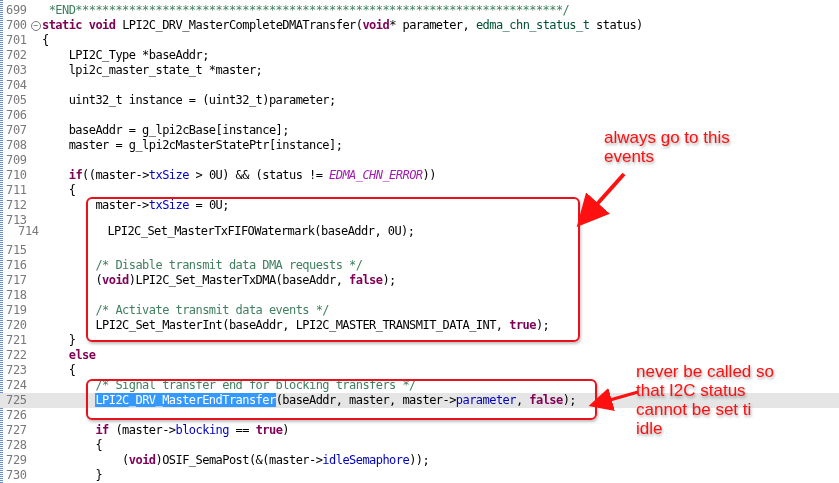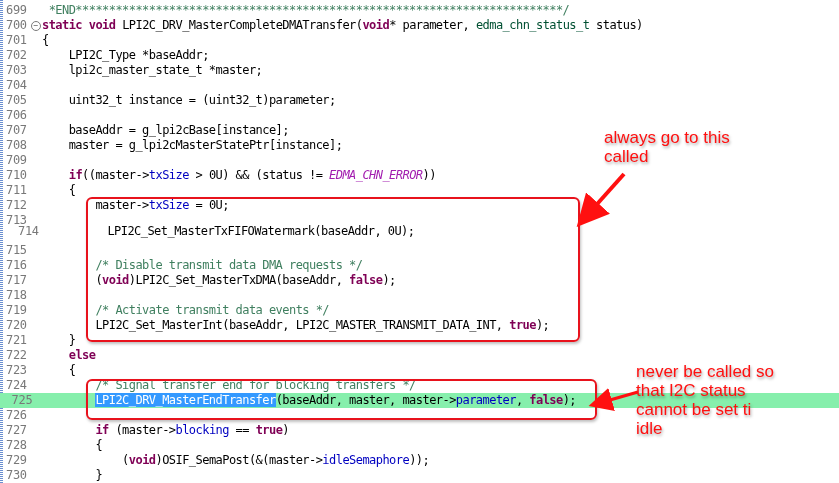--- a/index.html
+++ b/index.html
@@ -10,21 +10,21 @@
   }
   .gutter-strip {
     position:absolute; left:0; top:0; width:3px; height:483px;
     background: repeating-linear-gradient(180deg,#6a8fd0 0,#6a8fd0 1px,#ffffff 1px,#ffffff 2px);
   }
   .editor { position:absolute; left:0; top:0; width:839px; height:483px; }
   .line {
     position:absolute; left:0; height:15px; width:839px;
     font-size:12px; line-height:15px; white-space:pre;
   }
-  .line.current { background:#86efac;text-align:center; }
+  .line.current { background:#e5e5e5; }
   .ln {
     position:absolute; left:6px; width:32px; color:#787878;
     font-size:12px; letter-spacing:-0.3px;
   }
   .fold {
     position:absolute; left:31px; top:3px; width:8px; height:8px;
     border:1px solid #7a7a7a; border-radius:50%; font-size:8px; line-height:8px;
     text-align:center; color:#555; background:#fff;
   }
   .code { position:absolute; left:42px; color:#000; letter-spacing:-0.55px; }
@@ -83,21 +83,21 @@
     <div class="line" style="top: 438px;"><span class="ln">728</span><span class="code">        {</span></div>
     <div class="line" style="top: 453px;"><span class="ln">729</span><span class="code">            (<span class="kw">void</span>)OSIF_SemaPost(&amp;(master-&gt;<span class="field">idleSemaphore</span>));</span></div>
     <div class="line" style="top: 468px;"><span class="ln">730</span><span class="code">        }</span></div>
   </div>
 
 <div class="box" style="left:86px; top:197px; width:490px; height:141px;"></div>
 <div class="box" style="left:86px; top:379px; width:507px; height:37px;"></div>
 
 <div class="note" style="left:604px; top:128px;">
   <div>always go to this</div>
-  <div>called</div>
+  <div>events</div>
 </div>
 <div class="note" style="left:636px; top:362px;">
   <div>never be called so</div>
   <div>that I2C status</div>
   <div>cannot be set ti</div>
   <div>idle</div>
 </div>
 
 <svg class="arrow" style="left:0;top:0;" width="839" height="483">
   <defs>

